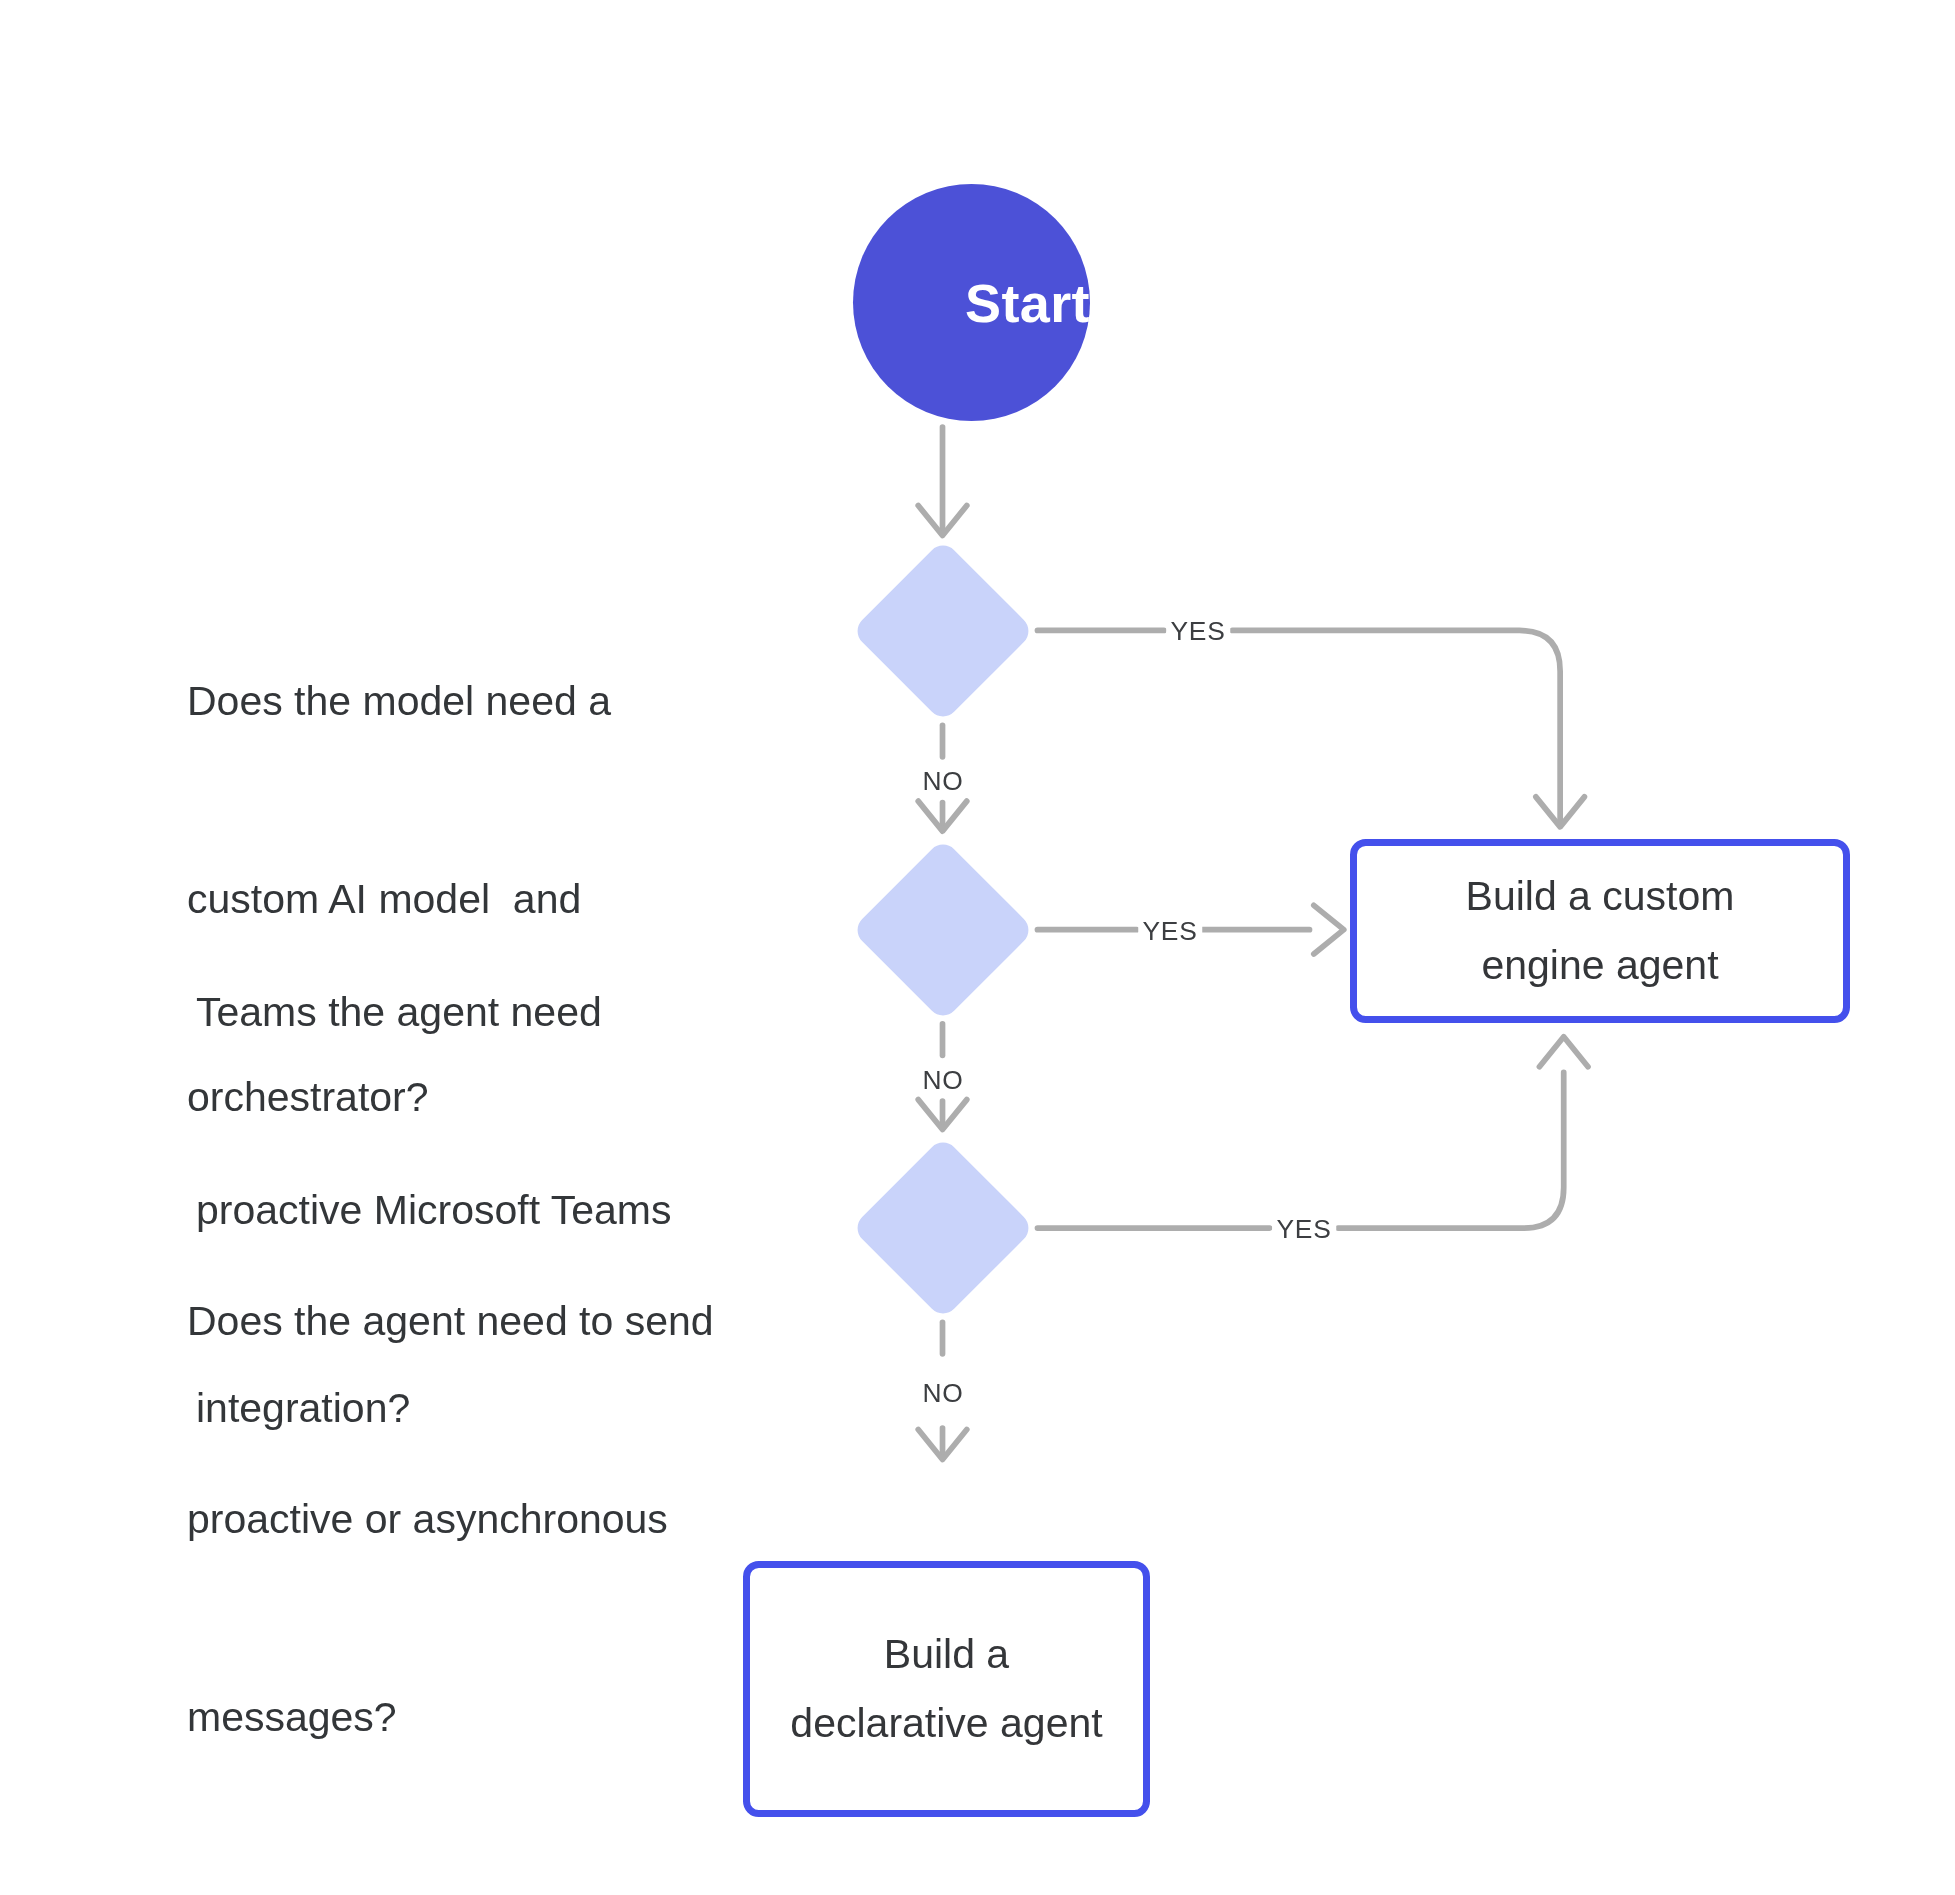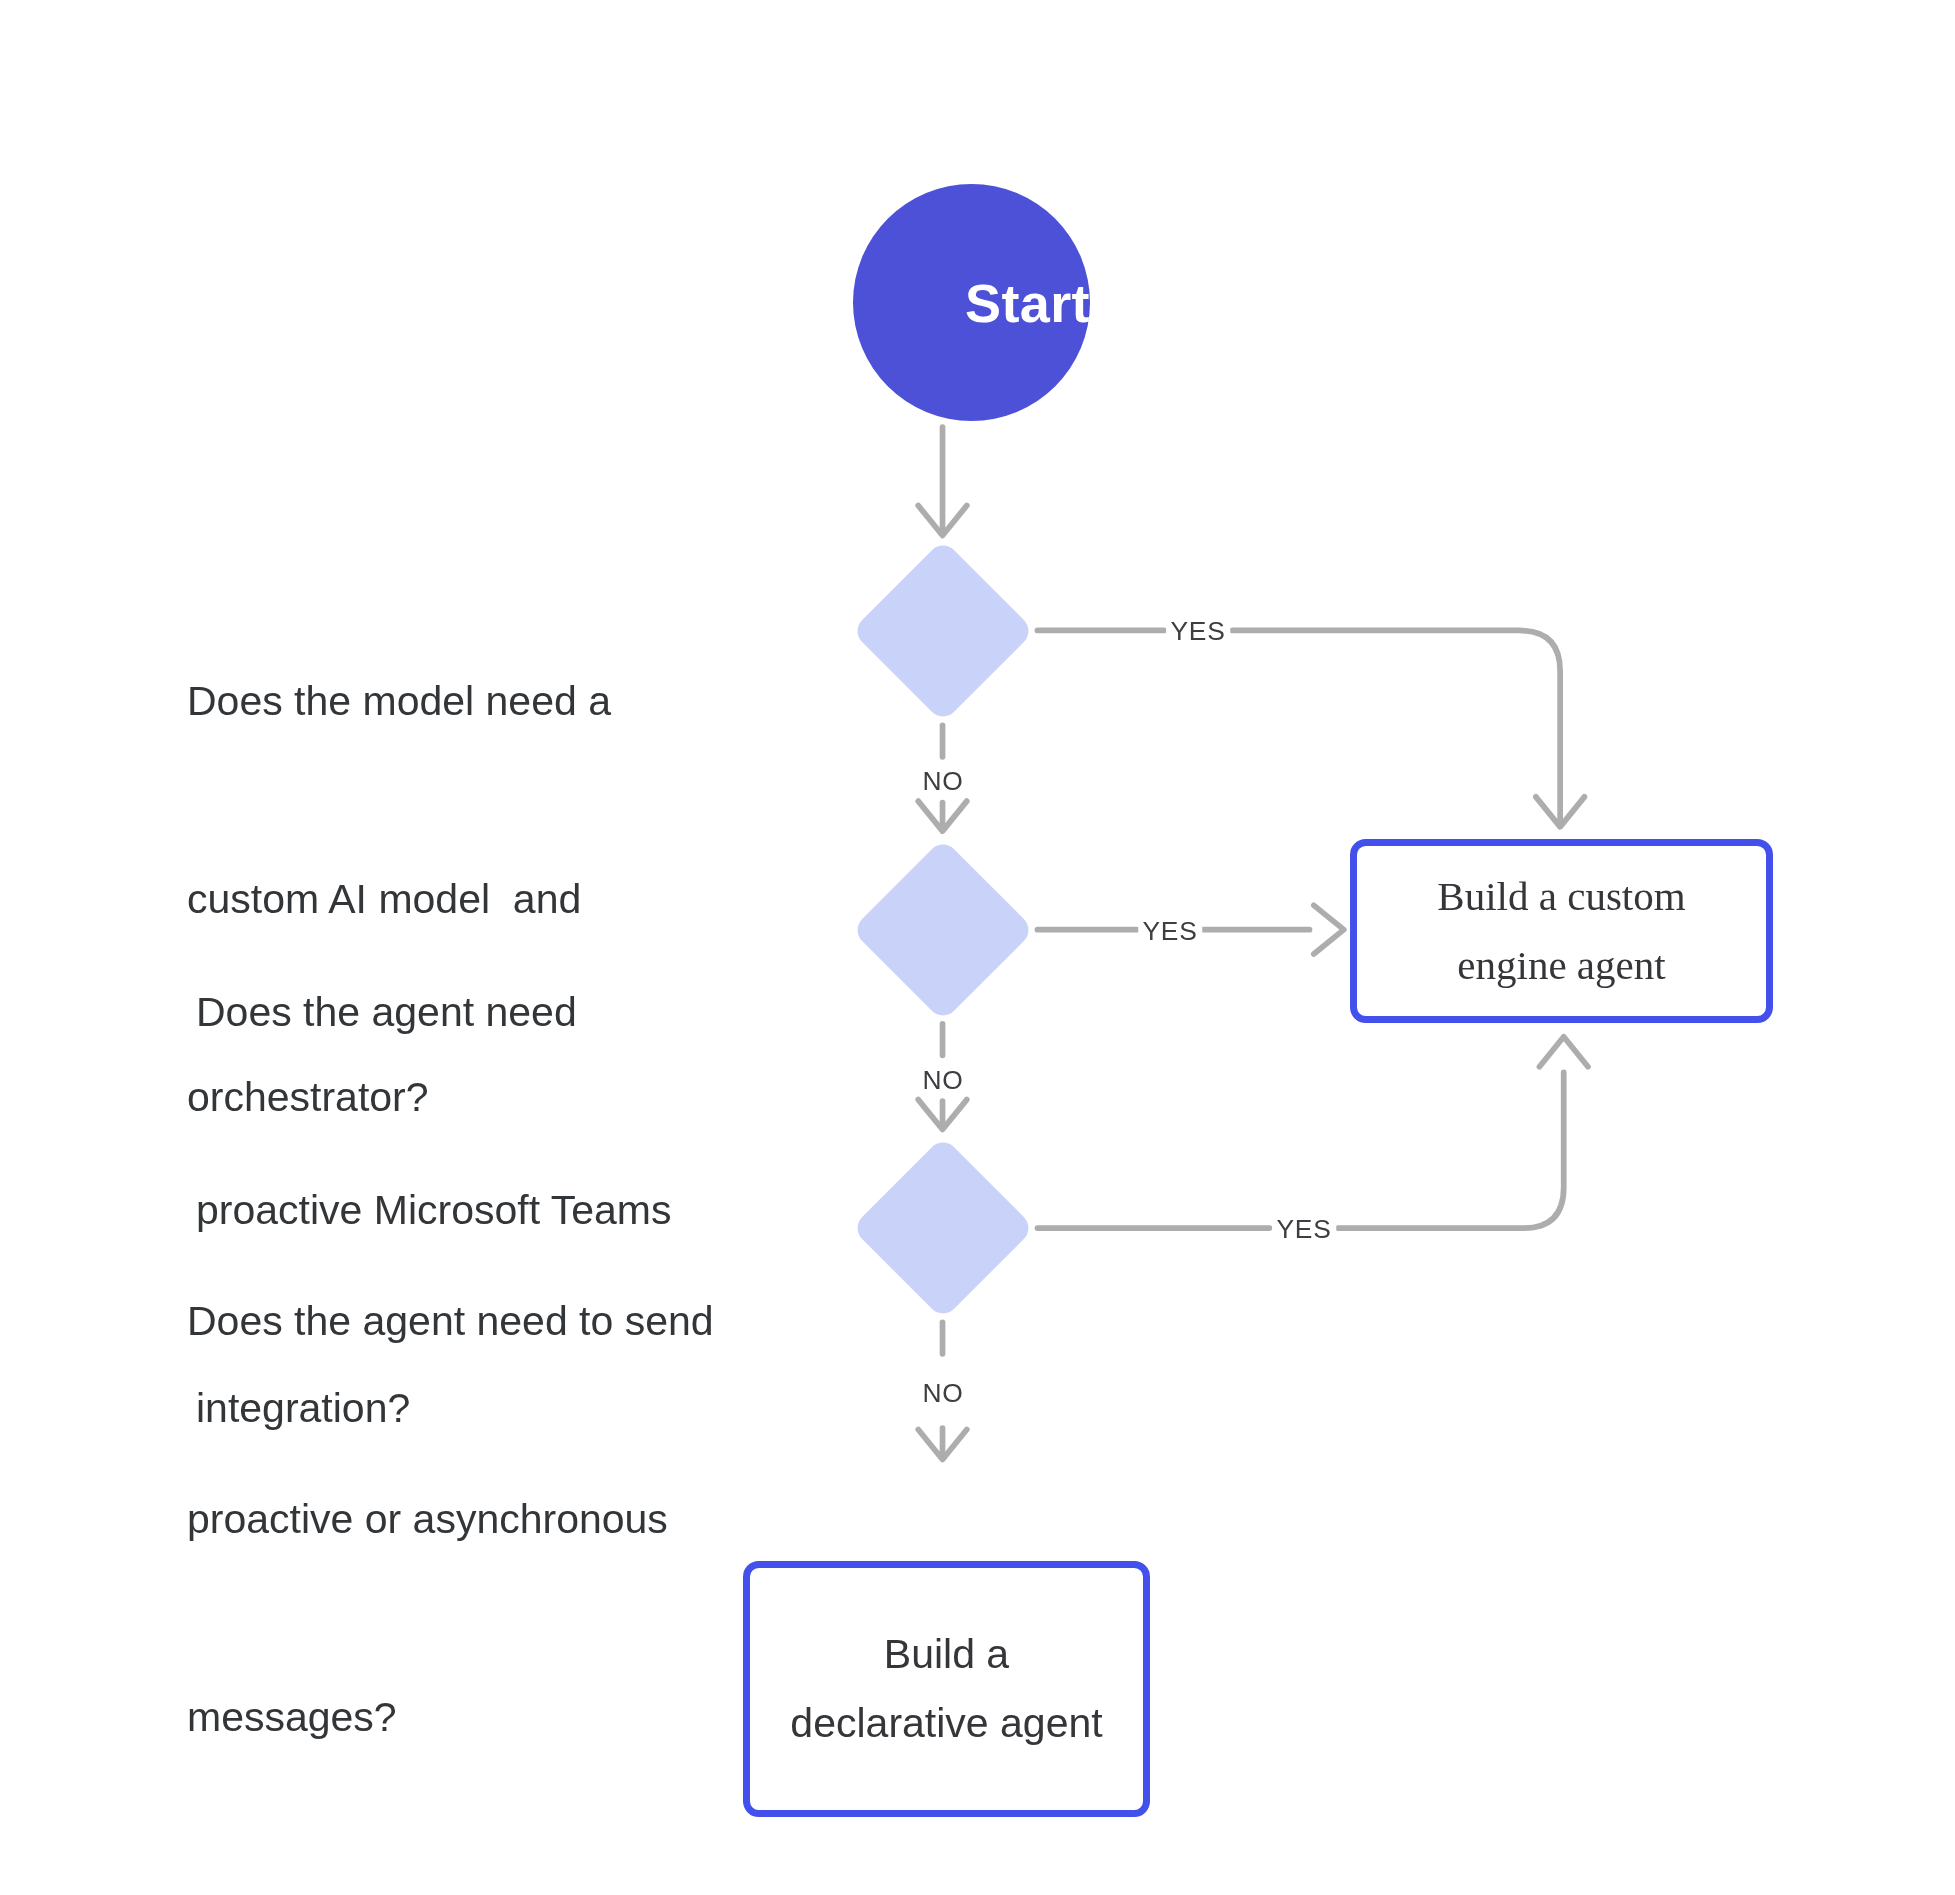--- a/index.html
+++ b/index.html
@@ -103,21 +103,21 @@
     border-radius: 15.7px;
     display: flex;
     flex-direction: column;
     align-items: center;
     justify-content: center;
     text-align: center;
     font-size: 41px;
     line-height: 69px;
     color: var(--outcome-text);
   }
-  .outcome.engine { left: 1350px; top: 839px; width: 423px; height: 184px; font-family: Liberation Serif, serif; }
+  .outcome.engine { left: 1350px; top: 839px; width: 500px; height: 184px; }
   .outcome.declarative { left: 743px; top: 1561px; width: 407px; height: 256px; }
   .outcome .o-line { display: block; white-space: pre; }
 </style>
 </head>
 <body>
 
 <div class="canvas">
 
   <svg class="connectors" viewBox="0 0 2738 2654" xmlns="http://www.w3.org/2000/svg">
 
@@ -156,21 +156,21 @@
   <div class="diamond d1"></div>
   <div class="diamond d2"></div>
   <div class="diamond d3"></div>
 
   <div class="question q1">
     <span class="q-line">Does the model need a</span>
     <span class="q-line">custom AI model  and</span>
     <span class="q-line">orchestrator?</span>
   </div>
   <div class="question q2">
-    <span class="q-line">Does the agent need</span>
+    <span class="q-line">Teams the agent need</span>
     <span class="q-line">proactive Microsoft Teams</span>
     <span class="q-line">integration?</span>
   </div>
   <div class="question q3">
     <span class="q-line">Does the agent need to send</span>
     <span class="q-line">proactive or asynchronous</span>
     <span class="q-line">messages?</span>
   </div>
 
   <span class="branch-label yes1">YES</span>

